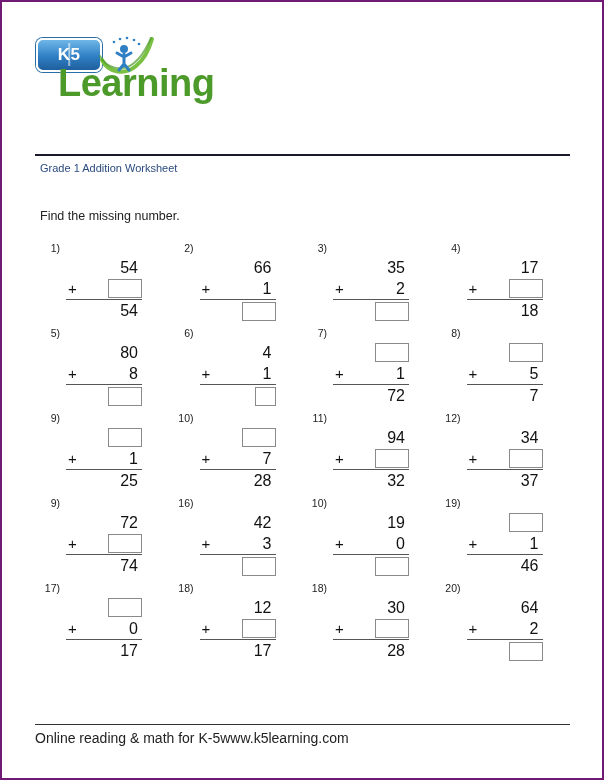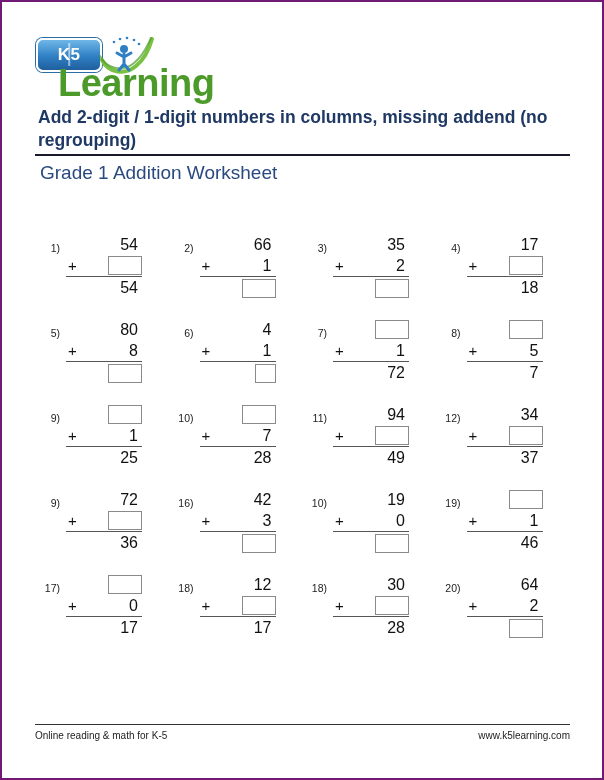--- a/index.html
+++ b/index.html
@@ -96,21 +96,21 @@
     left: 33px;
     top: 152px;
     width: 535px;
     height: 0;
     border-top: 2px solid #1a1a2e;
   }
   .subtitle {
     position: absolute;
     left: 38px;
     top: 160px;
-    font-size: 19px;
+    font-size: 11px;
     color: #2a4a7f;
   }
   .instruction {
     position: absolute;
     left: 38px;
     top: 207px;
     font-size: 12.5px;
     color: #222222;
   }
 
@@ -137,20 +137,21 @@
     width: 22px;
     text-align: right;
     padding-top: 8px;
     flex: 0 0 auto;
     white-space: nowrap;
   }
   .sum-stack {
     margin-left: 6px;
     width: 78px;
     flex: 0 0 auto;
+    margin-top: 23px;
   }
   
   .line {
     display: flex;
     align-items: center;
     justify-content: flex-end;
     height: 21px;
   }
   .line.top    { justify-content: flex-end; }
   .op {
@@ -198,22 +199,21 @@
     width: 535px;
     height: 0;
     border-top: 1px solid #333333;
   }
   .footer {
     position: absolute;
     left: 33px;
     top: 728px;
     width: 535px;
     display: flex;
-    justify-content: space-between;
-    font-size: 10px;
+    font-size: 14px;
     color: #222222;
   }
 </style>
 </head>
 <body>
 
 <div class="page">
   <div class="inner">
 
     <div class="logo">
@@ -227,23 +227,23 @@
           <circle cx="16" cy="6" r="1.3"></circle>
           <circle cx="22" cy="3" r="1.3"></circle>
           <circle cx="29" cy="2" r="1.3"></circle>
           <circle cx="36" cy="4" r="1.3"></circle>
           <circle cx="41" cy="8" r="1.3"></circle>
         </g>
       </svg>
       <div class="logo-word">Learning</div>
     </div>
 
-    <div class="title">Add 2-digit / 1-digit numbers in columns, missing addend (no regrouping)</div>
     <div class="title-rule"></div>
     <div class="subtitle">Grade 1 Addition Worksheet</div>
+    <div class="instruction">Find the missing number.</div>
 
     <div class="grid">
         <div class="prow">
           <div class="prob">
             <div class="pnum">1)</div>
             <div class="sum-stack">
               <div class="line top">
                 <div class="num">54</div>
               </div>
               <div class="line">
@@ -409,21 +409,21 @@
             <div class="sum-stack">
               <div class="line top">
                 <div class="num">94</div>
               </div>
               <div class="line">
                 <span class="op">+</span>
                 <div class="box"></div>
               </div>
               <div class="rule"></div>
               <div class="resultline">
-                <div class="num">49</div>
+                <div class="num">32</div>
               </div>
             </div>
           </div>
           <div class="prob">
             <div class="pnum">12)</div>
             <div class="sum-stack">
               <div class="line top">
                 <div class="num">34</div>
               </div>
               <div class="line">
@@ -443,21 +443,21 @@
             <div class="sum-stack">
               <div class="line top">
                 <div class="num">72</div>
               </div>
               <div class="line">
                 <span class="op">+</span>
                 <div class="box"></div>
               </div>
               <div class="rule"></div>
               <div class="resultline">
-                <div class="num">36</div>
+                <div class="num">74</div>
               </div>
             </div>
           </div>
           <div class="prob">
             <div class="pnum">16)</div>
             <div class="sum-stack">
               <div class="line top">
                 <div class="num">42</div>
               </div>
               <div class="line">

